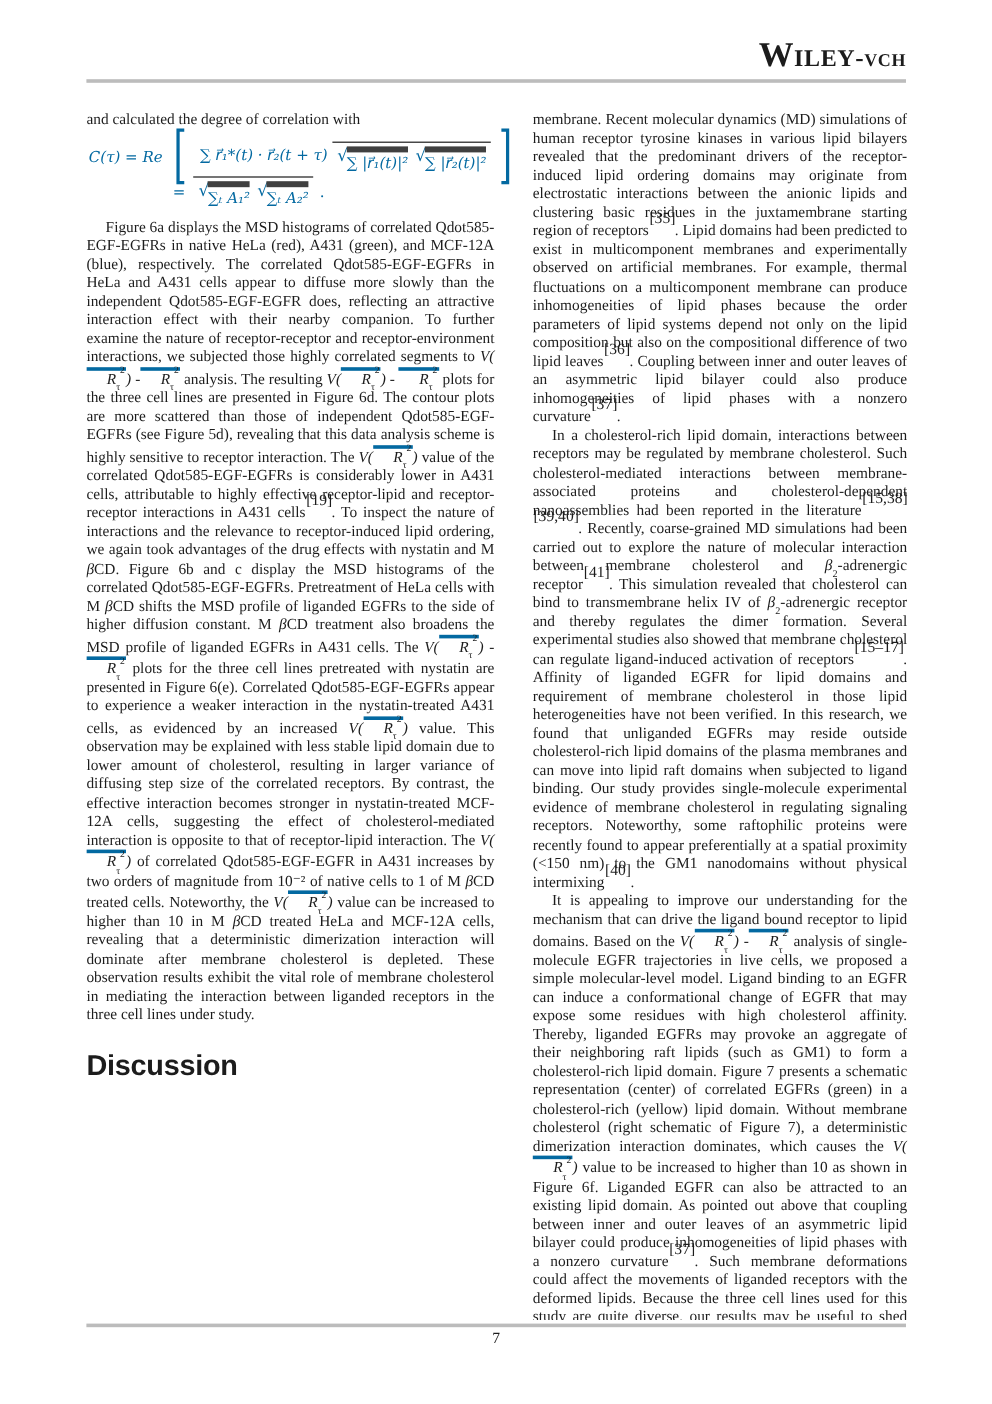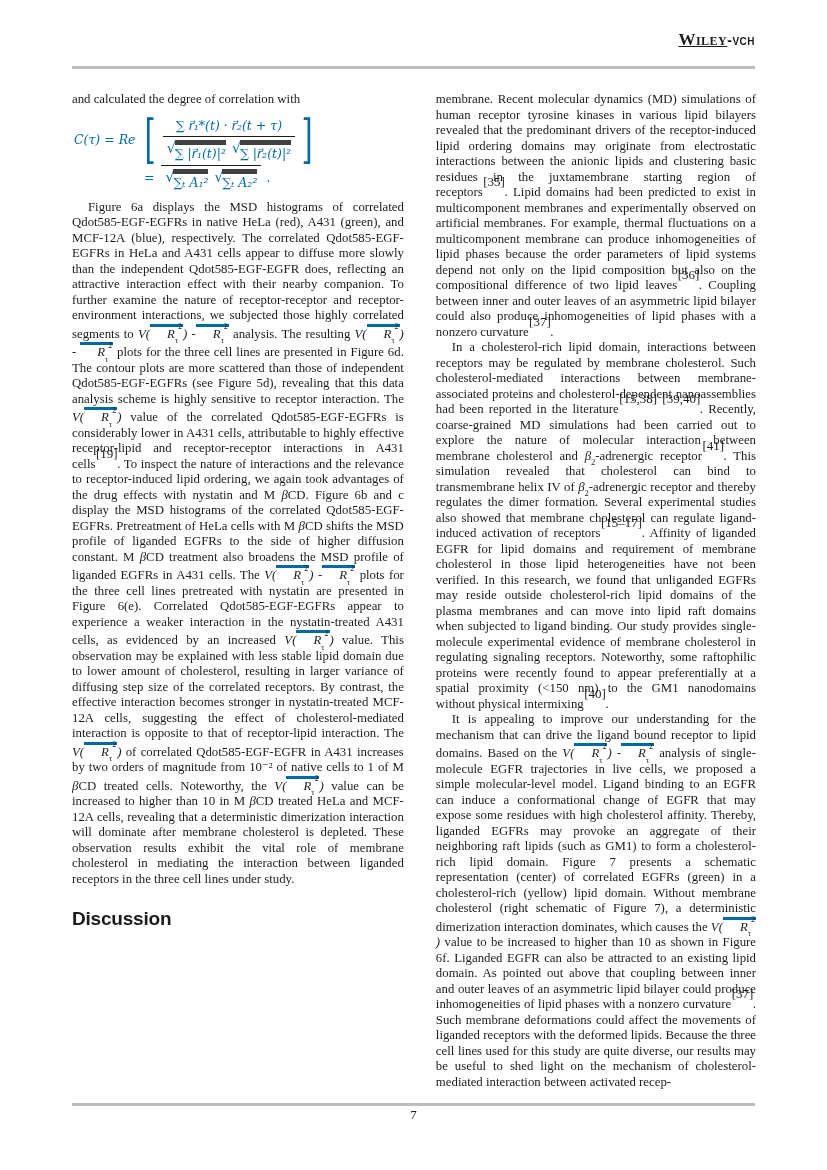--- a/index.html
+++ b/index.html
@@ -11,25 +11,25 @@
   }
   .page { position:relative; width:827px; height:1170px; overflow:hidden; background:#fff; }
 
   
   .brand {
     position:absolute; top:30px; right:72px;
     white-space:nowrap; user-select:none;
   }
   .brand-serif {
     font-family:"Liberation Serif","DejaVu Serif",serif;
-    font-variant:small-caps; font-weight:600; font-size:17px; letter-spacing:0.5px;text-decoration:underline;
+    font-variant:small-caps; font-weight:600; font-size:29px; letter-spacing:0.5px;
   }
   .brand-sans {
-    font-family:Liberation Sans, sans-serif;
-    font-variant:small-caps; font-weight:600; font-size:14px; letter-spacing:0.5px;
+    font-family:Liberation Serif, serif;
+    font-variant:small-caps; font-weight:600; font-size:21px; letter-spacing:0.5px;
   }
   .rule { position:absolute; left:72px; width:683px; height:3px; background:#bcbcbc; }
   .rule-top { top:66px; }
   .rule-bottom { top:1103px; }
 
   
   .columns {
     position:absolute; top:92px; left:72px; width:684px; height:1008px;
     display:flex; gap:32px; overflow:hidden;
   }
@@ -64,36 +64,36 @@
   
   .equation {
     margin:10px 0 10px 2px;
     font-family:"DejaVu Serif","DejaVu Sans",serif;
     font-size:12.5px; color:#0369a1;
   }
   .eq-row { display:flex; align-items:center; margin:2px 0; }
   .eq-row2 { margin-left:70px; margin-top:4px; }
   .eq-lhs { font-style:italic; margin-right:5px; white-space:nowrap; }
   .big-br { font-size:52px; font-weight:300; line-height:0; transform:scaleX(0.55); font-family:"DejaVu Serif",serif; }
-  .frac { display:inline-flex; flex-direction:column; align-items:center; margin:0 2px; }
+  .frac { display:inline-flex; flex-direction:row; align-items:center; margin:0 2px; }
   .frac .num { padding:0 4px 3px 4px; font-style:italic; white-space:nowrap; }
   .frac .den {
     align-self:stretch; border-top:1px solid #1c1c1c;
     padding:3px 4px 0 4px; display:flex; justify-content:center; align-items:flex-start; gap:6px;
     font-style:italic; white-space:nowrap;
   }
   .sqrt { display:inline-flex; align-items:flex-start; }
   .sqrt .sign { font-style:normal; font-size:14px; line-height:1.15; }
   .sqrt .rad { border-top:5px solid #404040; padding-top:1px; margin-left:-1px; }
   .eq-tail { margin-left:3px; }
 
   
   h2.section-heading {
     font-family:"Liberation Sans","DejaVu Sans",sans-serif;
-    font-weight:700; font-size:19px; letter-spacing:-0.2px;
+    font-weight:700; font-size:24px; letter-spacing:-0.2px;
     margin:21px 0 13px 0; text-align:left;
   }
 
   
   .page-number {
     position:absolute; top:1107px; left:0; width:827px;
     text-align:center; font-size:13px;
   }
 </style>
 </head>

